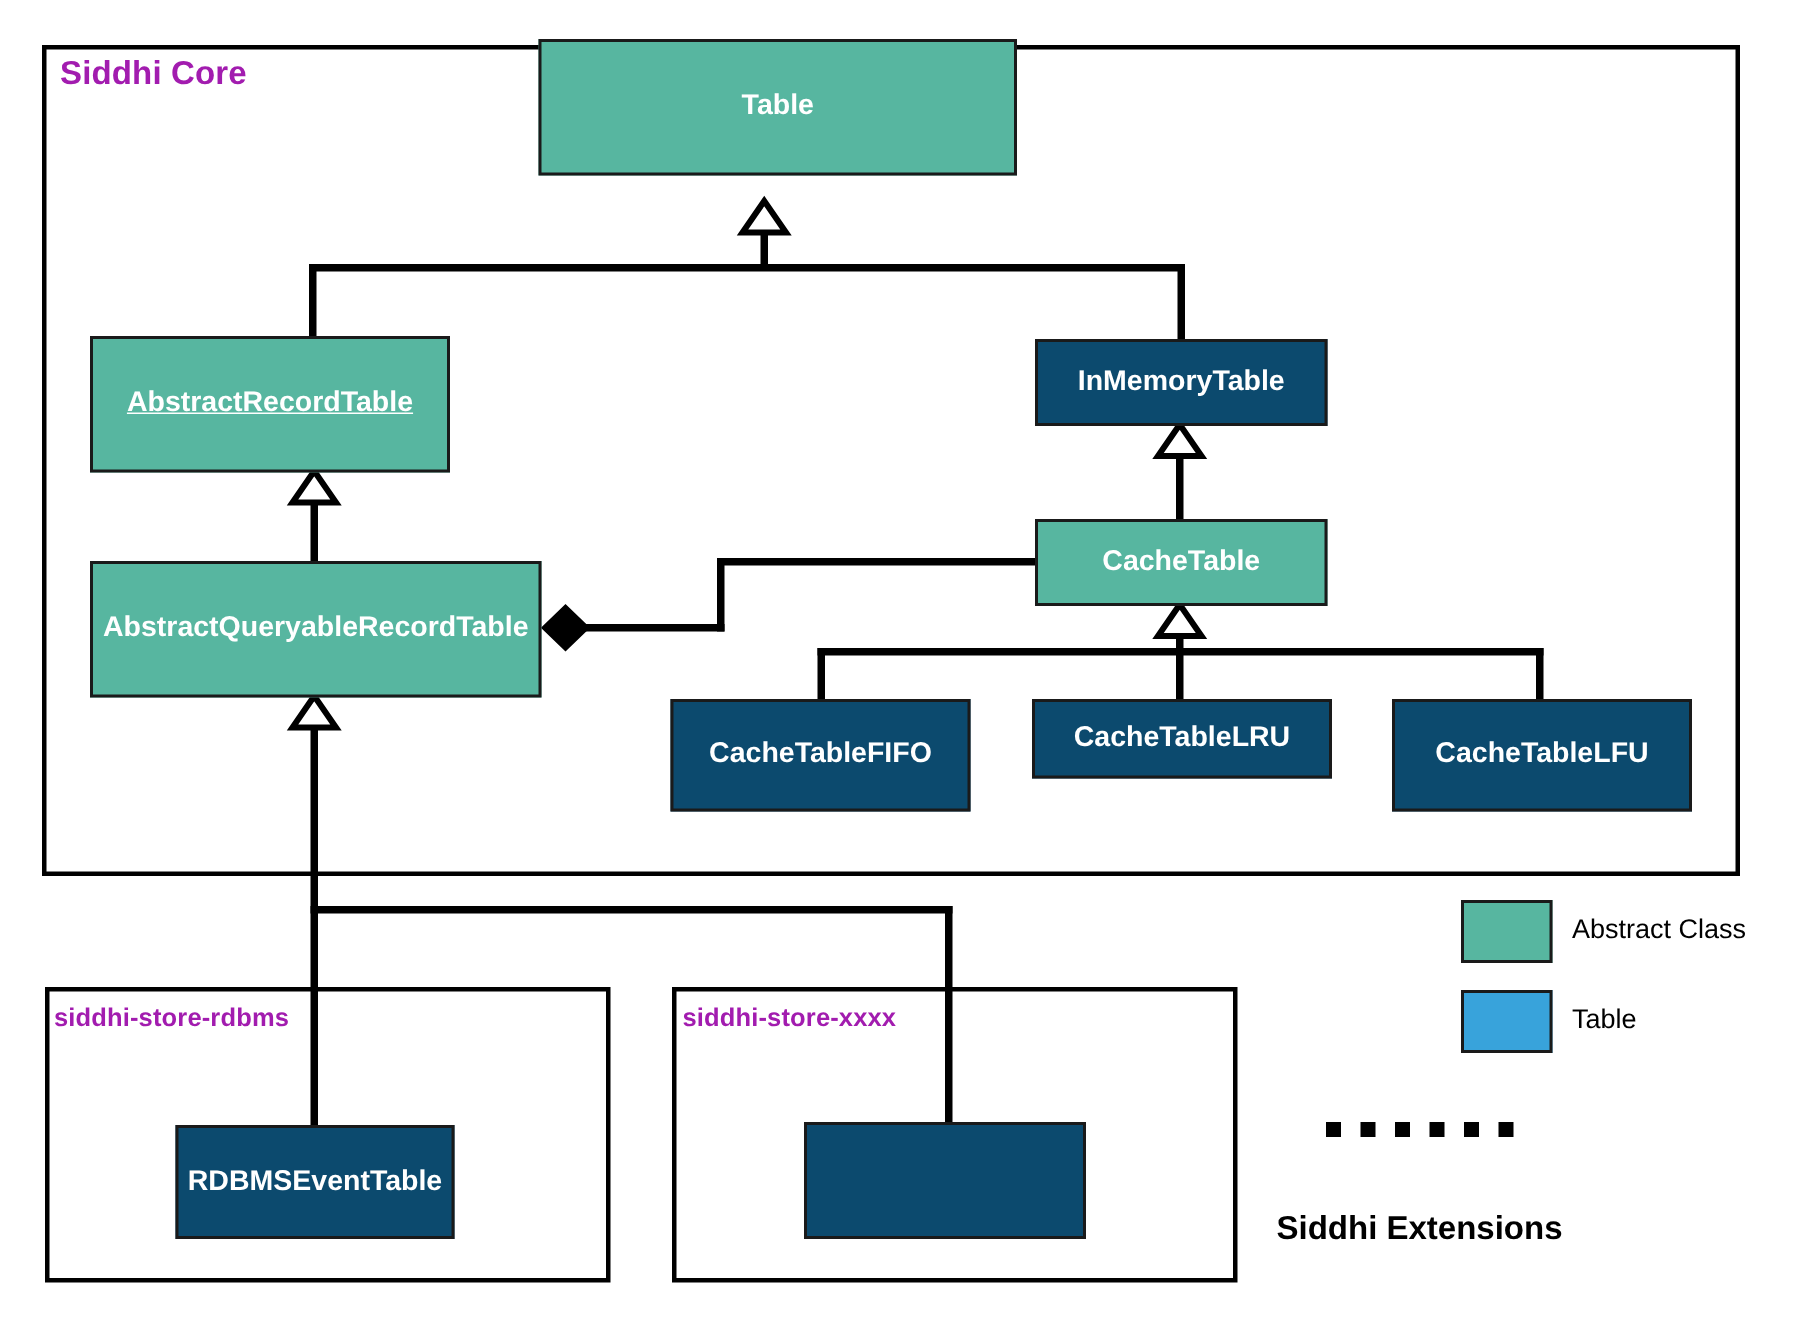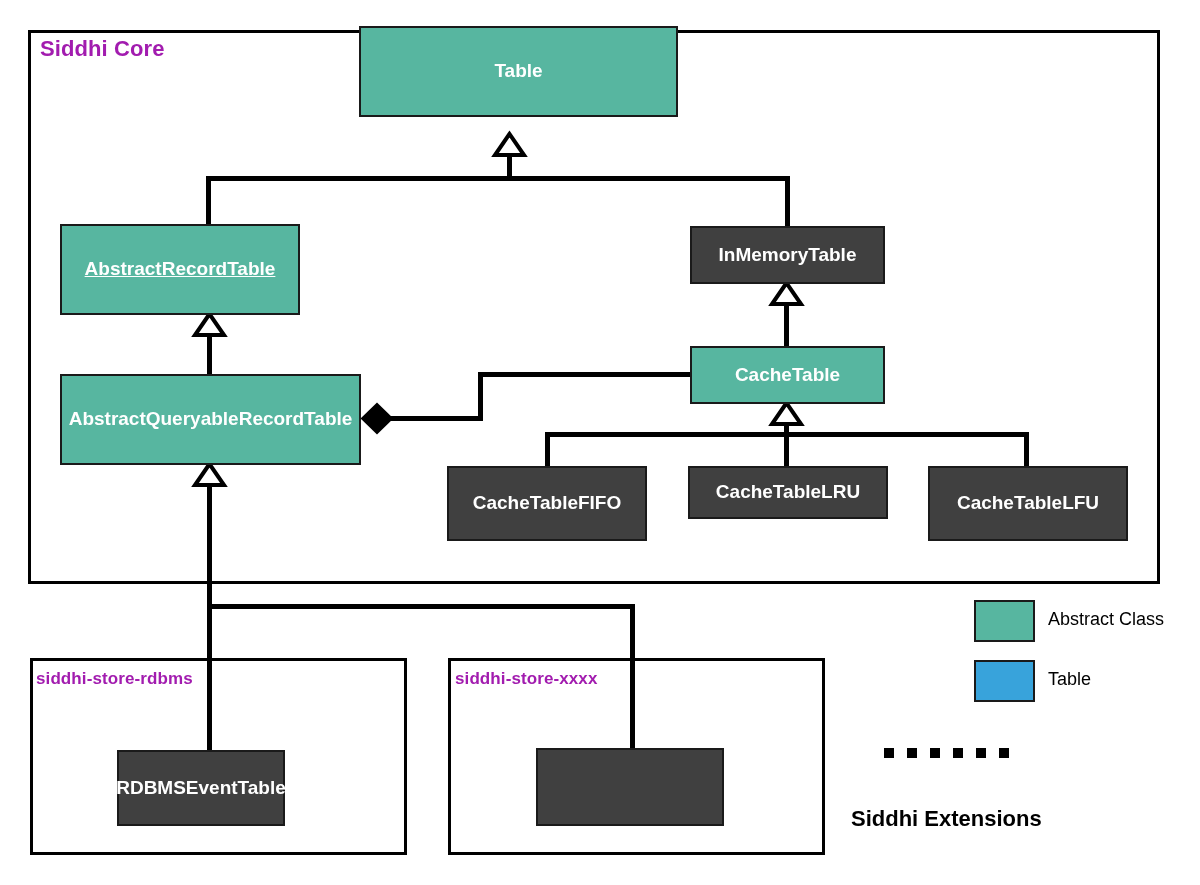--- a/index.html
+++ b/index.html
@@ -40,21 +40,21 @@
     display: flex;
     align-items: center;
     justify-content: center;
     color: #ffffff;
     font-weight: bold;
     text-align: center;
     line-height: 1.1;
     white-space: nowrap;
   }
   .node.abstract { background: #57b6a0; }
-  .node.concrete { background: #404040; }
+  .node.concrete { background: #0c4a6e; }
 
   
   .hline, .vline {
     position: absolute;
     background: #000000;
   }
   
   .legend-swatch {
     position: absolute;
     box-sizing: border-box;
@@ -162,21 +162,21 @@
   </div>
 
   <div class="node concrete" style="left:688px; top:466px; width:200px; height:53px; font-size:19px;">
     <span>CacheTableLRU</span>
   </div>
 
   <div class="node concrete" style="left:928px; top:466px; width:200px; height:75px; font-size:19px;">
     <span>CacheTableLFU</span>
   </div>
 
-  <div class="node concrete" style="left:117px; top:750px; width:168px; height:76px; font-size:19px;">
+  <div class="node concrete" style="left:117px; top:750px; width:186px; height:76px; font-size:19px;">
     <span>RDBMSEventTable</span>
   </div>
 
   <div class="node concrete" style="left:536px; top:748px; width:188px; height:78px; font-size:19px;">
     <span></span>
   </div>
 
   <div class="legend-swatch" style="left:974px; top:600px; width:61px; height:42px; background:#57b6a0;"></div>
   <div class="legend-label" style="left:1048px; top:609px; font-size:18px;">Abstract Class</div>
 

